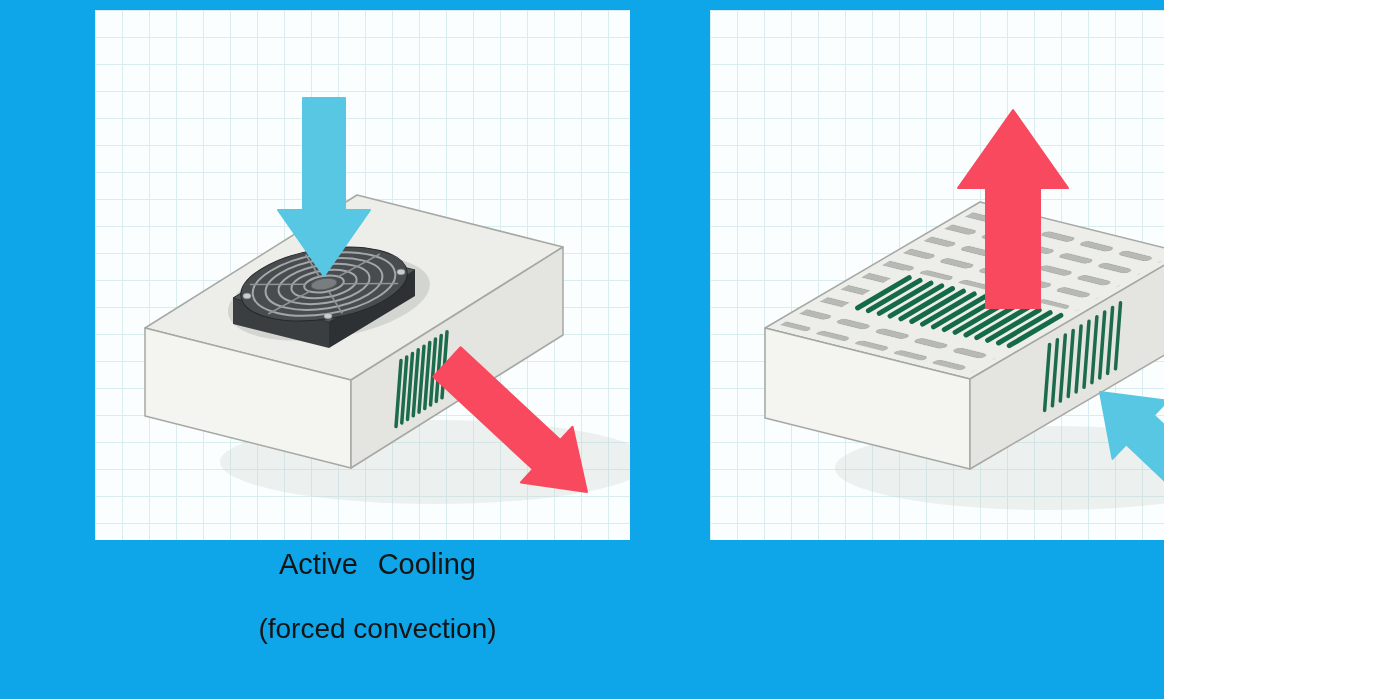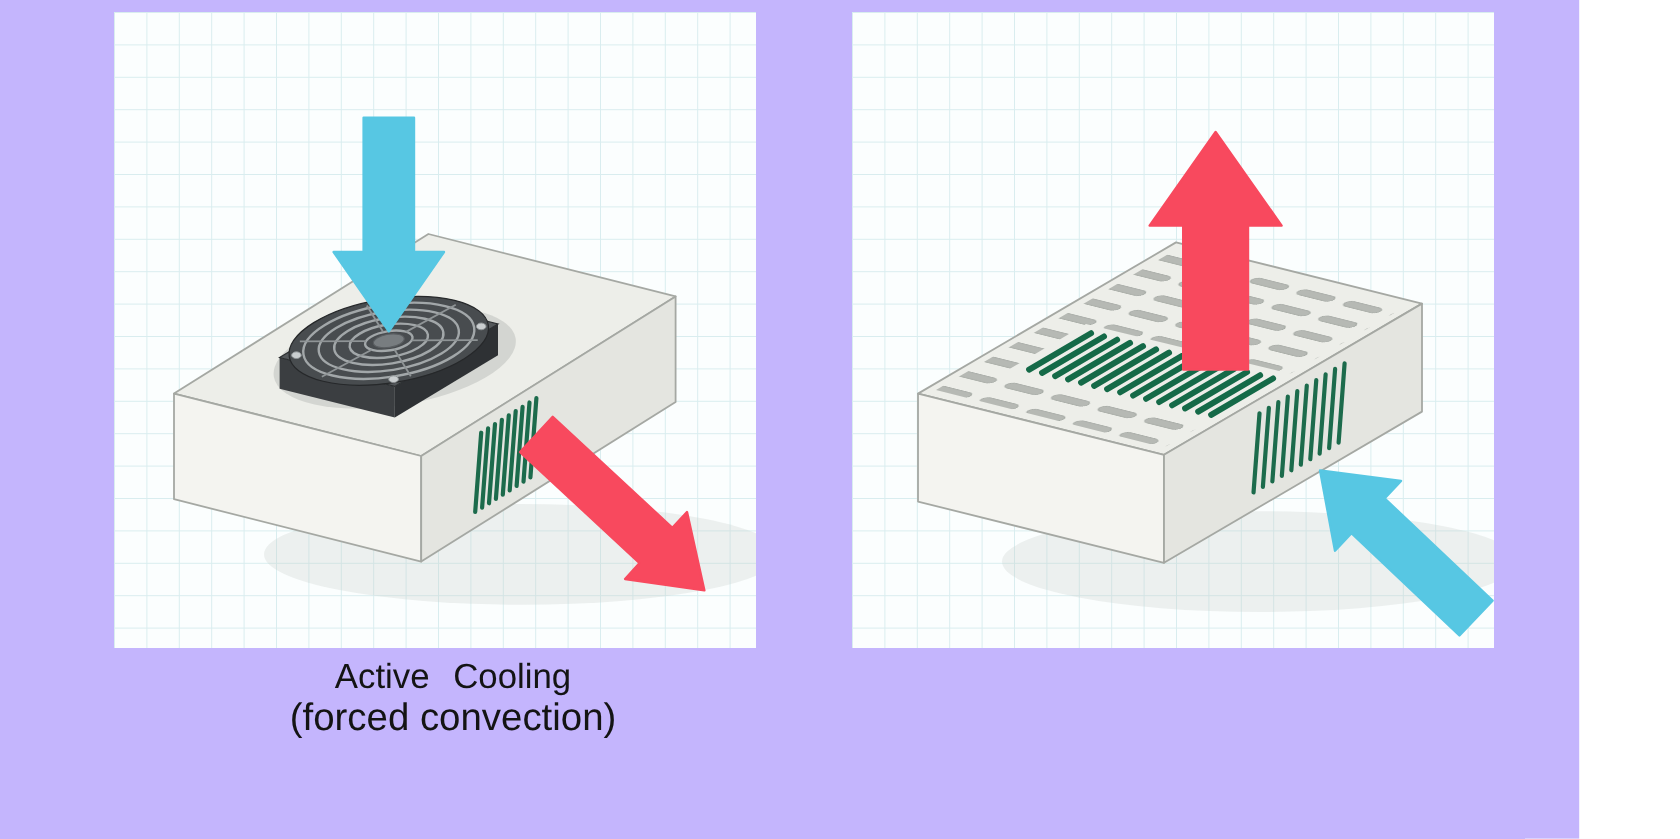--- a/index.html
+++ b/index.html
@@ -1,35 +1,35 @@
 <!DOCTYPE html>
 <html><head>
 <meta charset="utf-8">
 <style>
   html,body { margin:0; padding:0; background:#ffffff; }
   .canvas {
-    position:relative; width:1316px; height:699px; background:#c4b5fd;
+    position:relative; width:1164px; height:699px; background:#0ea5e9;
     overflow:hidden; font-family:"Liberation Sans", sans-serif;
   }
   .grid-panel {
     position:absolute; top:10px; width:535px; height:530px;
     background-color:#fbfefe;
     background-image:
       linear-gradient(to right, #d9edef 1px, transparent 1px),
       linear-gradient(to bottom, #d9edef 1px, transparent 1px);
     background-size:27px 27px;
   }
   #panel-active  { left:95px; }
   #panel-passive { left:710px; }
   svg.illo { position:absolute; left:0; top:0; width:535px; height:530px; display:block; }
   .caption { position:absolute; top:547px; text-align:center; color:#141414; }
   #caption-active  { left:110px; width:535px; }
   #caption-passive { left:792px; width:535px; }
   .caption-title { font-size:29px; line-height:34px; word-spacing:0.4em; }
-  .caption-sub   { font-size:32px; line-height:32px; }
+  .caption-sub   { font-size:28px; line-height:32px;margin-top:32px; }
 </style>
 </head>
 <body>
 
 <div class="canvas">
 
   <div class="grid-panel" id="panel-active">
     <svg class="illo" viewBox="0 0 535 530">
 
       <ellipse cx="340" cy="452" rx="215" ry="42" fill="#c4cbc8" opacity="0.28"></ellipse>

